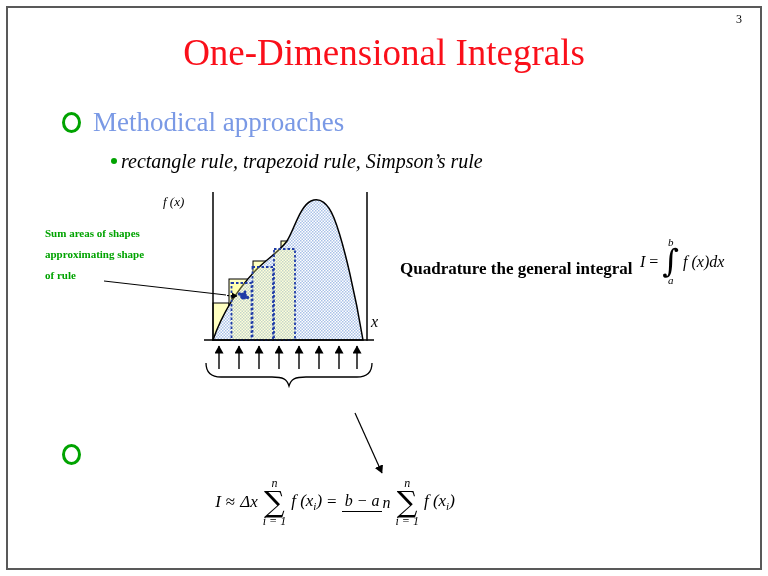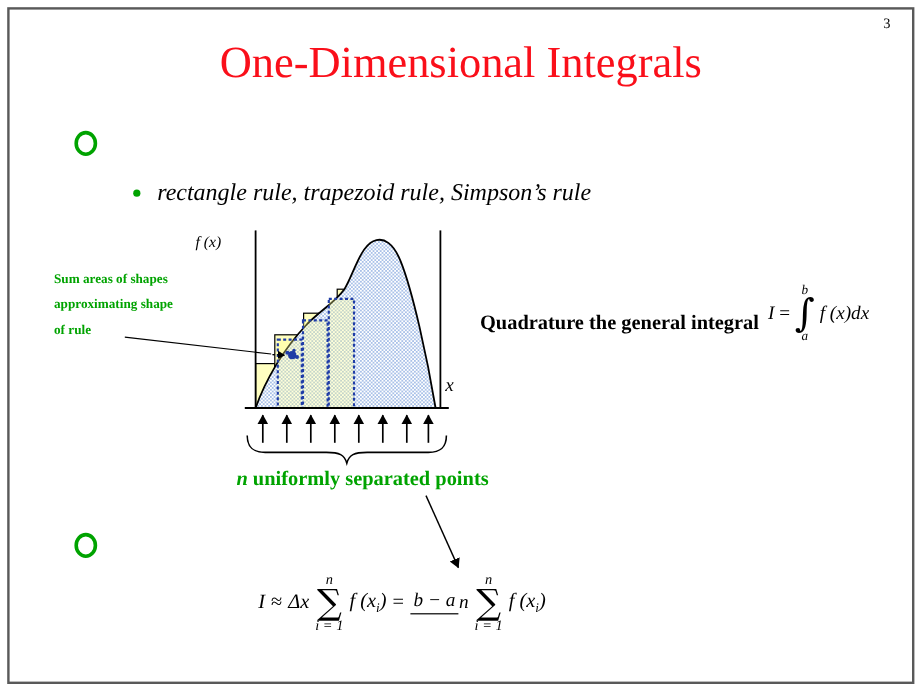--- a/index.html
+++ b/index.html
@@ -13,21 +13,21 @@
   .title{position:absolute;left:0;right:0;top:31px;margin:0;text-align:center;
          font-size:37px;font-weight:400;color:var(--title_red,#fa0f1a);}
 
   .bullet-row{position:absolute;display:flex;align-items:center;gap:12px;}
   .b1{left:62px;top:109px;}
   .b2{left:62px;top:444px;}
   .ring{display:inline-block;width:13px;height:15px;border:3.5px solid var(--green,#00a300);
         border-radius:50%;}
   .hblue{font-size:27px;color:var(--heading_blue,#7a99e5);line-height:1;}
 
-  .sub{position:absolute;left:111px;top:149px;display:flex;align-items:center;gap:14px;}
+  .sub{position:absolute;left:111px;top:149px;display:flex;align-items:center;gap:4px;}
   .dot{display:inline-block;width:6px;height:6px;border-radius:50%;
        background:var(--green,#00a300);}
   .subtext{font-size:20px;font-style:italic;line-height:1.2;}
 
   .fx{position:absolute;left:163px;top:194px;font-size:13px;font-style:italic;}
   .xlab{position:absolute;left:371px;top:313px;font-size:16px;font-style:italic;}
 
   .callout{position:absolute;left:45px;top:223px;font-size:11px;font-weight:bold;
            color:var(--green,#00a300);line-height:21px;}
 
@@ -124,20 +124,21 @@
 
     <line x1="355" y1="413" x2="382" y2="473" stroke="#000" stroke-width="1.2" marker-end="url(#ah)"></line>
   </svg>
 
   <div class="page-num">3</div>
 
   <h1 class="title">One-Dimensional Integrals</h1>
 
   <div class="bullet-row b1">
     <span class="ring"></span>
+    <span class="hblue">Methodical approaches</span>
   </div>
 
   <div class="sub">
     <span class="dot"></span>
     <span class="subtext">rectangle rule, trapezoid rule, Simpson’s rule</span>
   </div>
 
   <div class="fx">f (x)</div>
 
   <div class="callout">
@@ -154,21 +155,20 @@
     <span class="istack">
       <span class="ib">b</span>
       <span class="isym">∫</span>
       <span class="ia">a</span>
     </span>
     <span class="it">f (x)dx</span>
   </div>
 
   <div class="xlab">x</div>
 
-  <div class="npoints"><span class="it">n</span><span> uniformly separated points</span></div>
 
   <div class="bullet-row b2">
     <span class="ring"></span>
   </div>
 
   <div class="qformula">
     <span class="it">I</span>
     <span>≈</span>
     <span class="it">Δx</span>
     <span class="sgstack">

